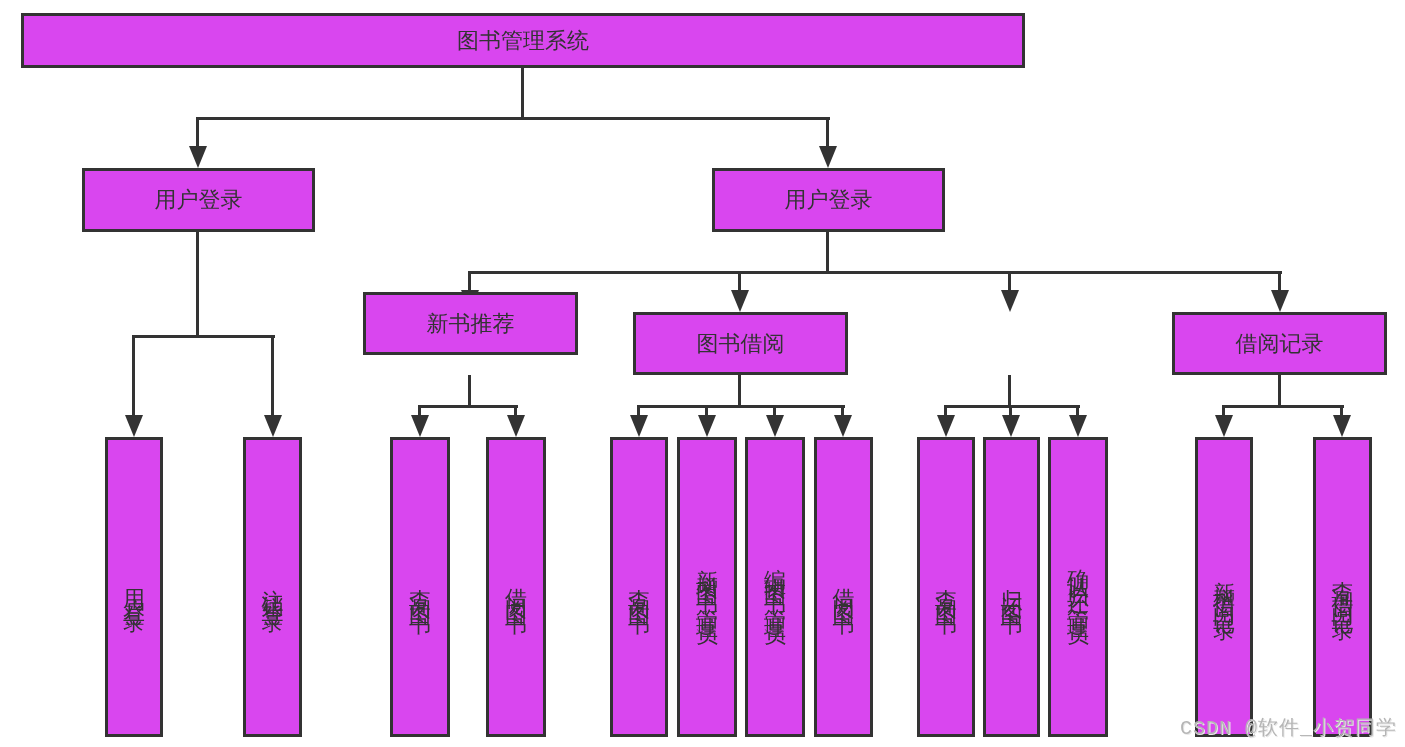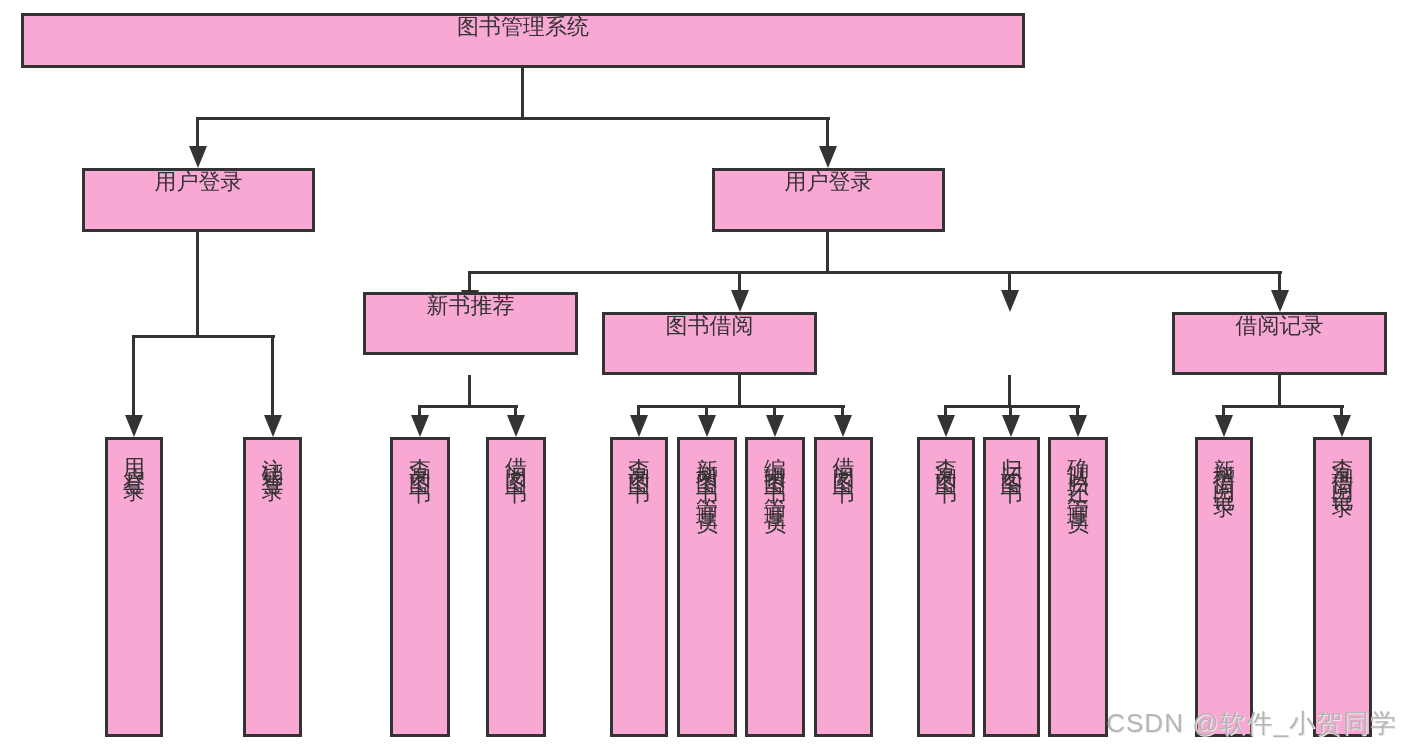--- a/index.html
+++ b/index.html
@@ -9,43 +9,44 @@
     --bg:#ffffff;
   }
   html,body{margin:0;padding:0;background:var(--bg);}
   body{font-family:"Liberation Sans","DejaVu Sans",sans-serif;}
   .stage{
     position:relative;width:1405px;height:747px;
     background:var(--bg);overflow:hidden;
   }
   .box{
     position:absolute;box-sizing:border-box;
-    border:3px solid var(--line);background:#f9a8d4;
-    display:flex;align-items:flex-start;justify-content:center;
+    border:3px solid var(--line);background:#d946ef;
+    display:flex;align-items:center;justify-content:center;
     color:var(--text);font-size:22px;line-height:1;
     white-space:nowrap;
   }
   .leaf .vlabel{
     writing-mode:vertical-rl;text-orientation:mixed;
     letter-spacing:8px;line-height:1;white-space:normal;
   }
   .hline,.vline{position:absolute;background:var(--line);}
   .hline{height:3px;}
   .vline{width:3px;}
   .arrow{
     position:absolute;width:0;height:0;
     border-left:9px solid transparent;
     border-right:9px solid transparent;
     border-top:22px solid var(--line);
   }
   .watermark{
     position:absolute;right:8px;bottom:6px;
-    color:var(--watermark);font-size:26px;
+    color:var(--watermark);font-size:20px;
     text-shadow:1px 1px 0 #e9e9e9;
     letter-spacing:1px;
+    font-family:Liberation Mono, monospace;
   }
 </style>
 </head>
 <body>
 
 <div class="stage">
 
   <div class="box" style="left:21px;top:13px;width:1004px;height:55px;">
     <span>图书管理系统</span>
   </div>
@@ -78,21 +79,21 @@
   <div class="vline" style="left:1008px;top:271px;height:22px;"></div>
   <div class="vline" style="left:1278px;top:271px;height:22px;"></div>
   <div class="arrow" style="left:461px;top:290px;"></div>
   <div class="arrow" style="left:731px;top:290px;"></div>
   <div class="arrow" style="left:1001px;top:290px;"></div>
   <div class="arrow" style="left:1271px;top:290px;"></div>
 
   <div class="box" style="left:363px;top:292px;width:215px;height:63px;">
     <span>新书推荐</span>
   </div>
-  <div class="box" style="left:602px;top:312px;width:215px;height:63px;">
+  <div class="box" style="left:633px;top:312px;width:215px;height:63px;">
     <span>图书借阅</span>
   </div>
   <div class="box" style="left:1172px;top:312px;width:215px;height:63px;">
     <span>借阅记录</span>
   </div>
 
   <div class="vline" style="left:468px;top:375px;height:33px;"></div>
   <div class="vline" style="left:738px;top:375px;height:33px;"></div>
   <div class="vline" style="left:1008px;top:375px;height:33px;"></div>
   <div class="vline" style="left:1278px;top:375px;height:33px;"></div>

